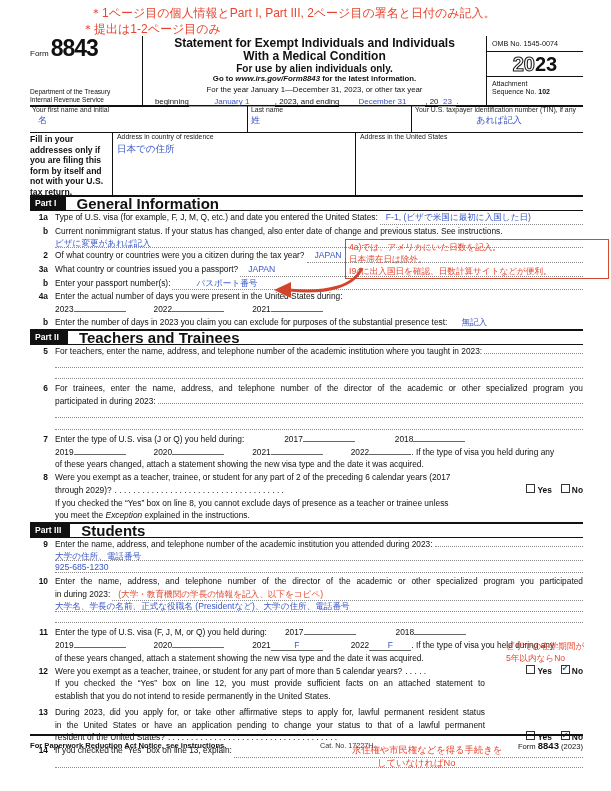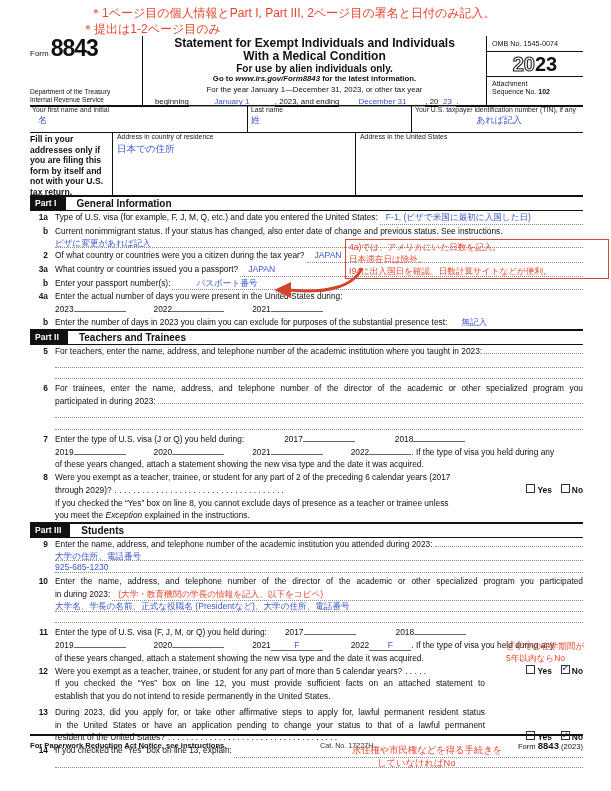--- a/index.html
+++ b/index.html
@@ -48,21 +48,21 @@
   .addr-row{position:absolute;top:132px;left:30px;width:553px;height:63px;display:flex;}
   .sidebar{width:82px;flex:none;font-size:8.6px;font-weight:bold;line-height:10.6px;padding-top:2px;}
   .ac1{width:238px;flex:none;border-left:1px solid #111;padding:1px 0 0 4px;}
   .ac2{flex:1;border-left:1px solid #111;padding:1px 0 0 4px;}
   .addr-row .val{font-size:9.5px;margin-top:2px;}
 
   
   .form-body{position:absolute;top:195px;left:30px;width:553px;}
   .part-bar{display:flex;align-items:center;border-top:2px solid #111;border-bottom:1px solid #111;height:13px;}
   .chip{background:#111;color:#fff;font-weight:bold;font-size:8.6px;padding:0 9px 1px 5px;height:13px;display:flex;align-items:center;flex:none;}
-  .ptitle{font-weight:bold;font-size:10px;padding-left:11px;}
+  .ptitle{font-weight:bold;font-size:15px;padding-left:11px;}
   .fline{display:flex;align-items:baseline;font-size:8.35px;line-height:12.75px;}
   .num{width:18px;flex:none;font-weight:bold;text-align:right;padding-right:7px;}
   .txt{white-space:nowrap;}
   .dotfill{flex:1 1 auto;border-bottom:1px dotted #8a8a8a;overflow:hidden;white-space:nowrap;margin-left:2px;}
   .fill{flex:1 1 auto;overflow:hidden;white-space:nowrap;}
   .dotrow{height:9.5px;border-bottom:1px dotted #8a8a8a;margin:0 0 1px 0;font-size:8.5px;line-height:10px;white-space:nowrap;}
   .indent{margin-left:25px;}
   .bv{font-size:8.6px;}
   .pl6{padding-left:6px;} .pl8{padding-left:8px;} .pl24{padding-left:24px;}
   .blank{display:inline-block;width:52px;border-bottom:1px solid #666;text-align:center;color:#3a56c8;font-size:8.4px;line-height:9px;}

